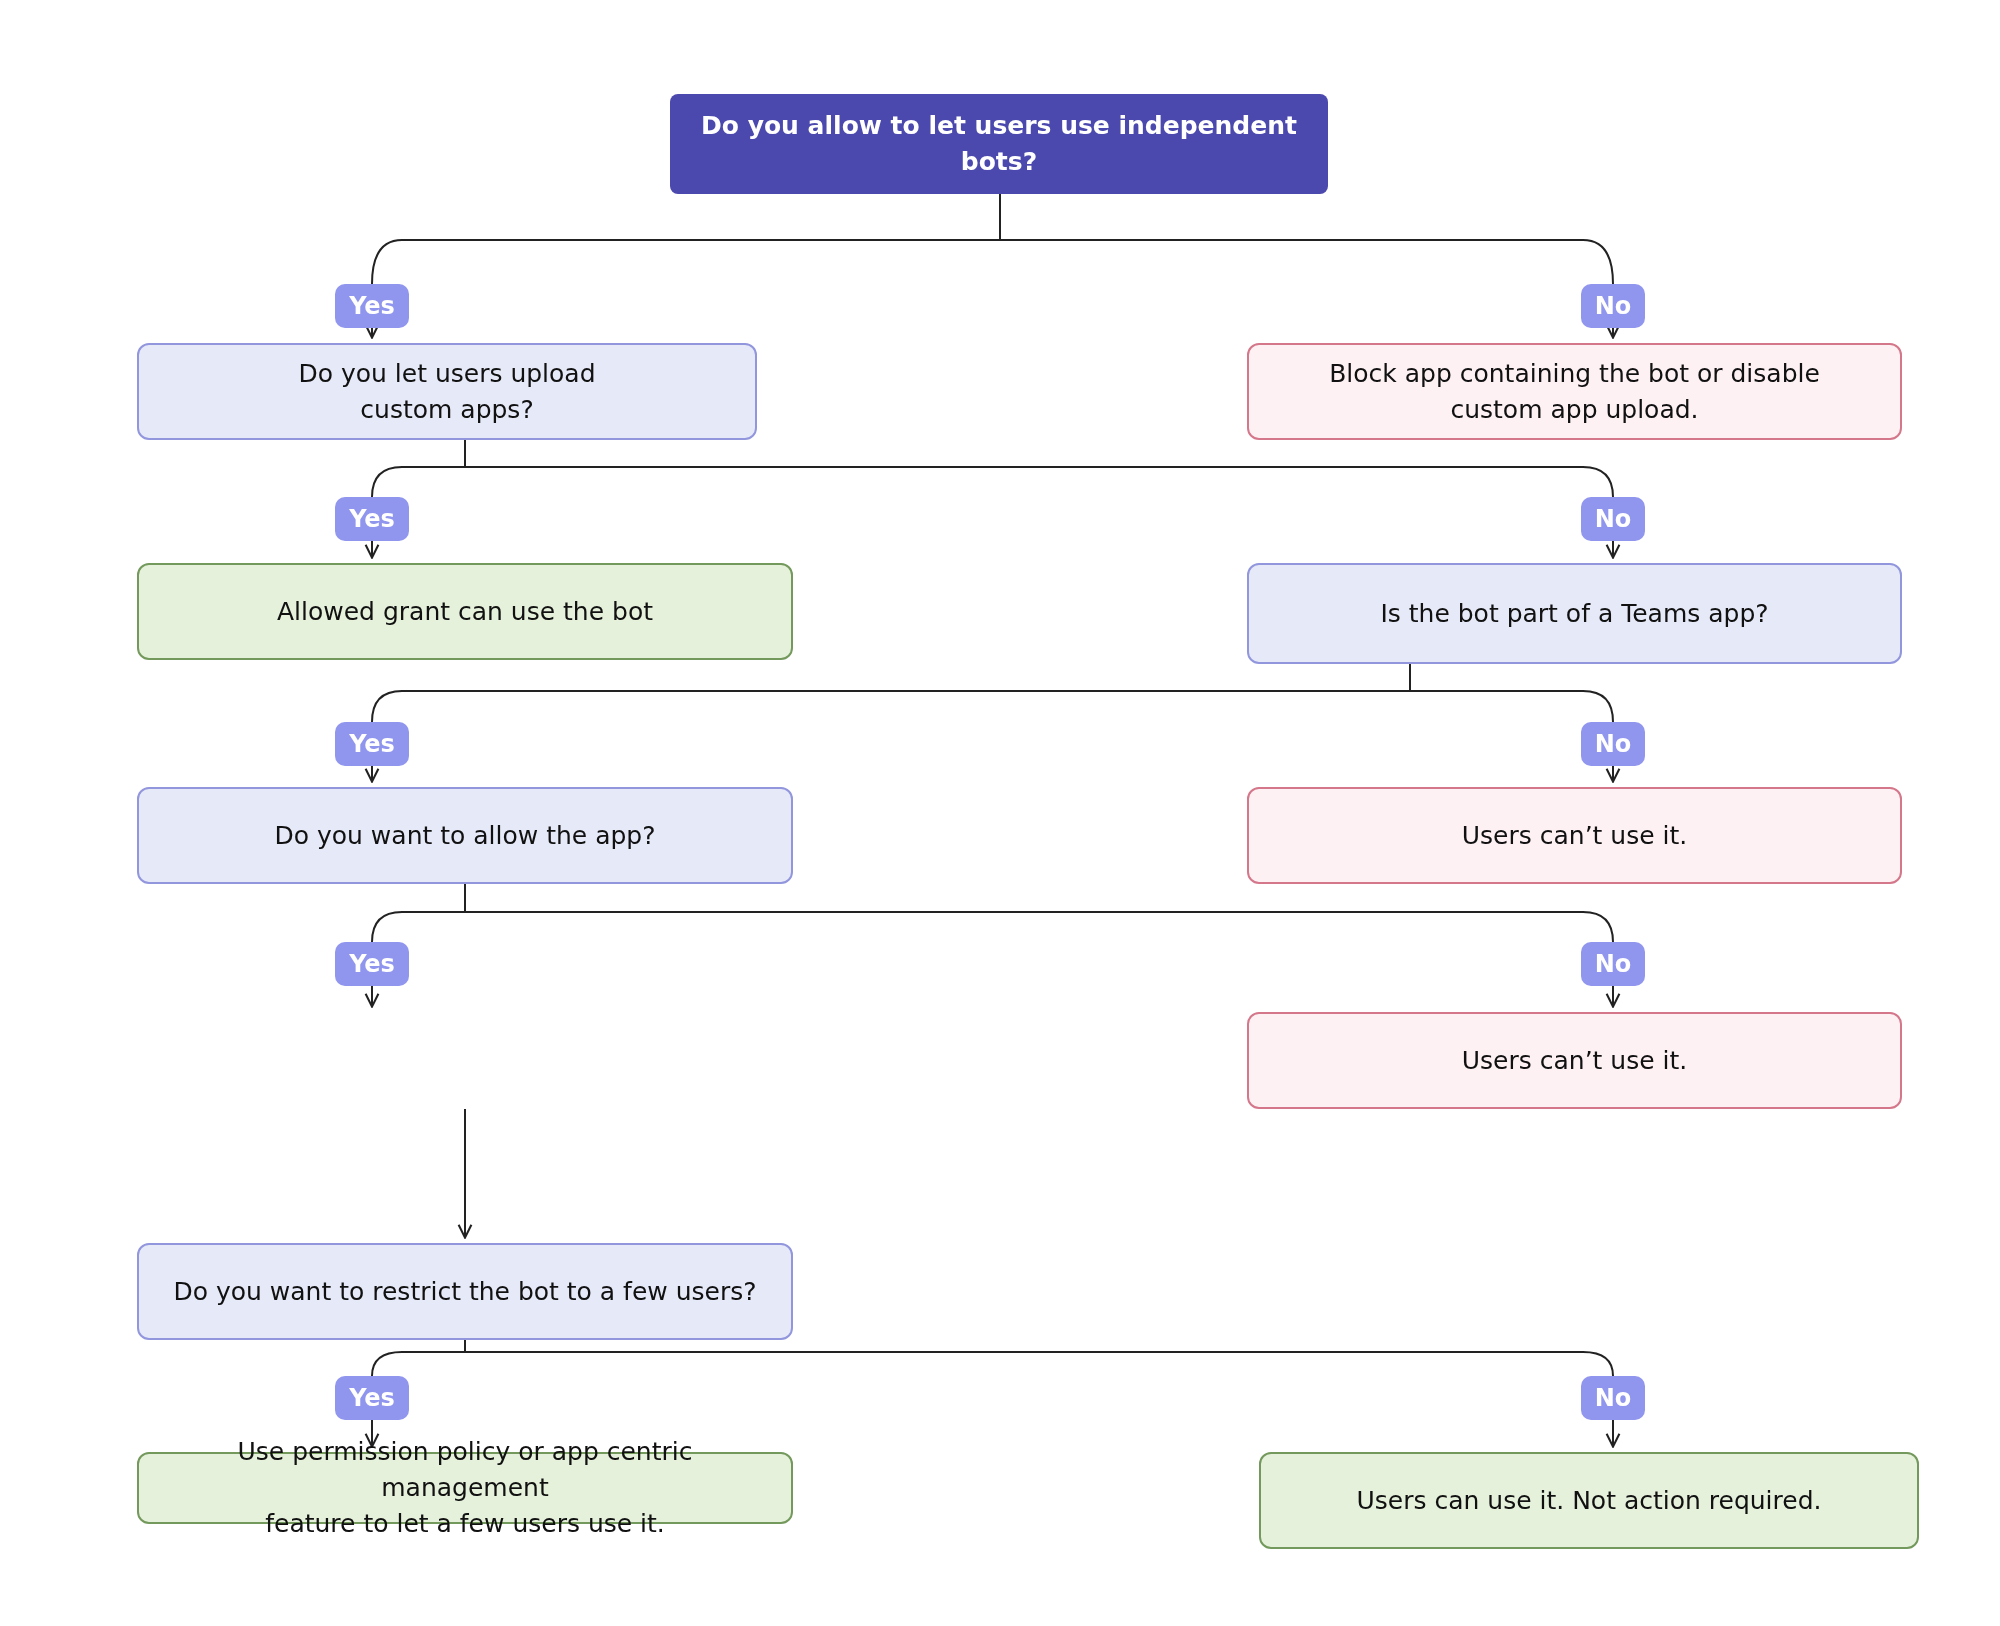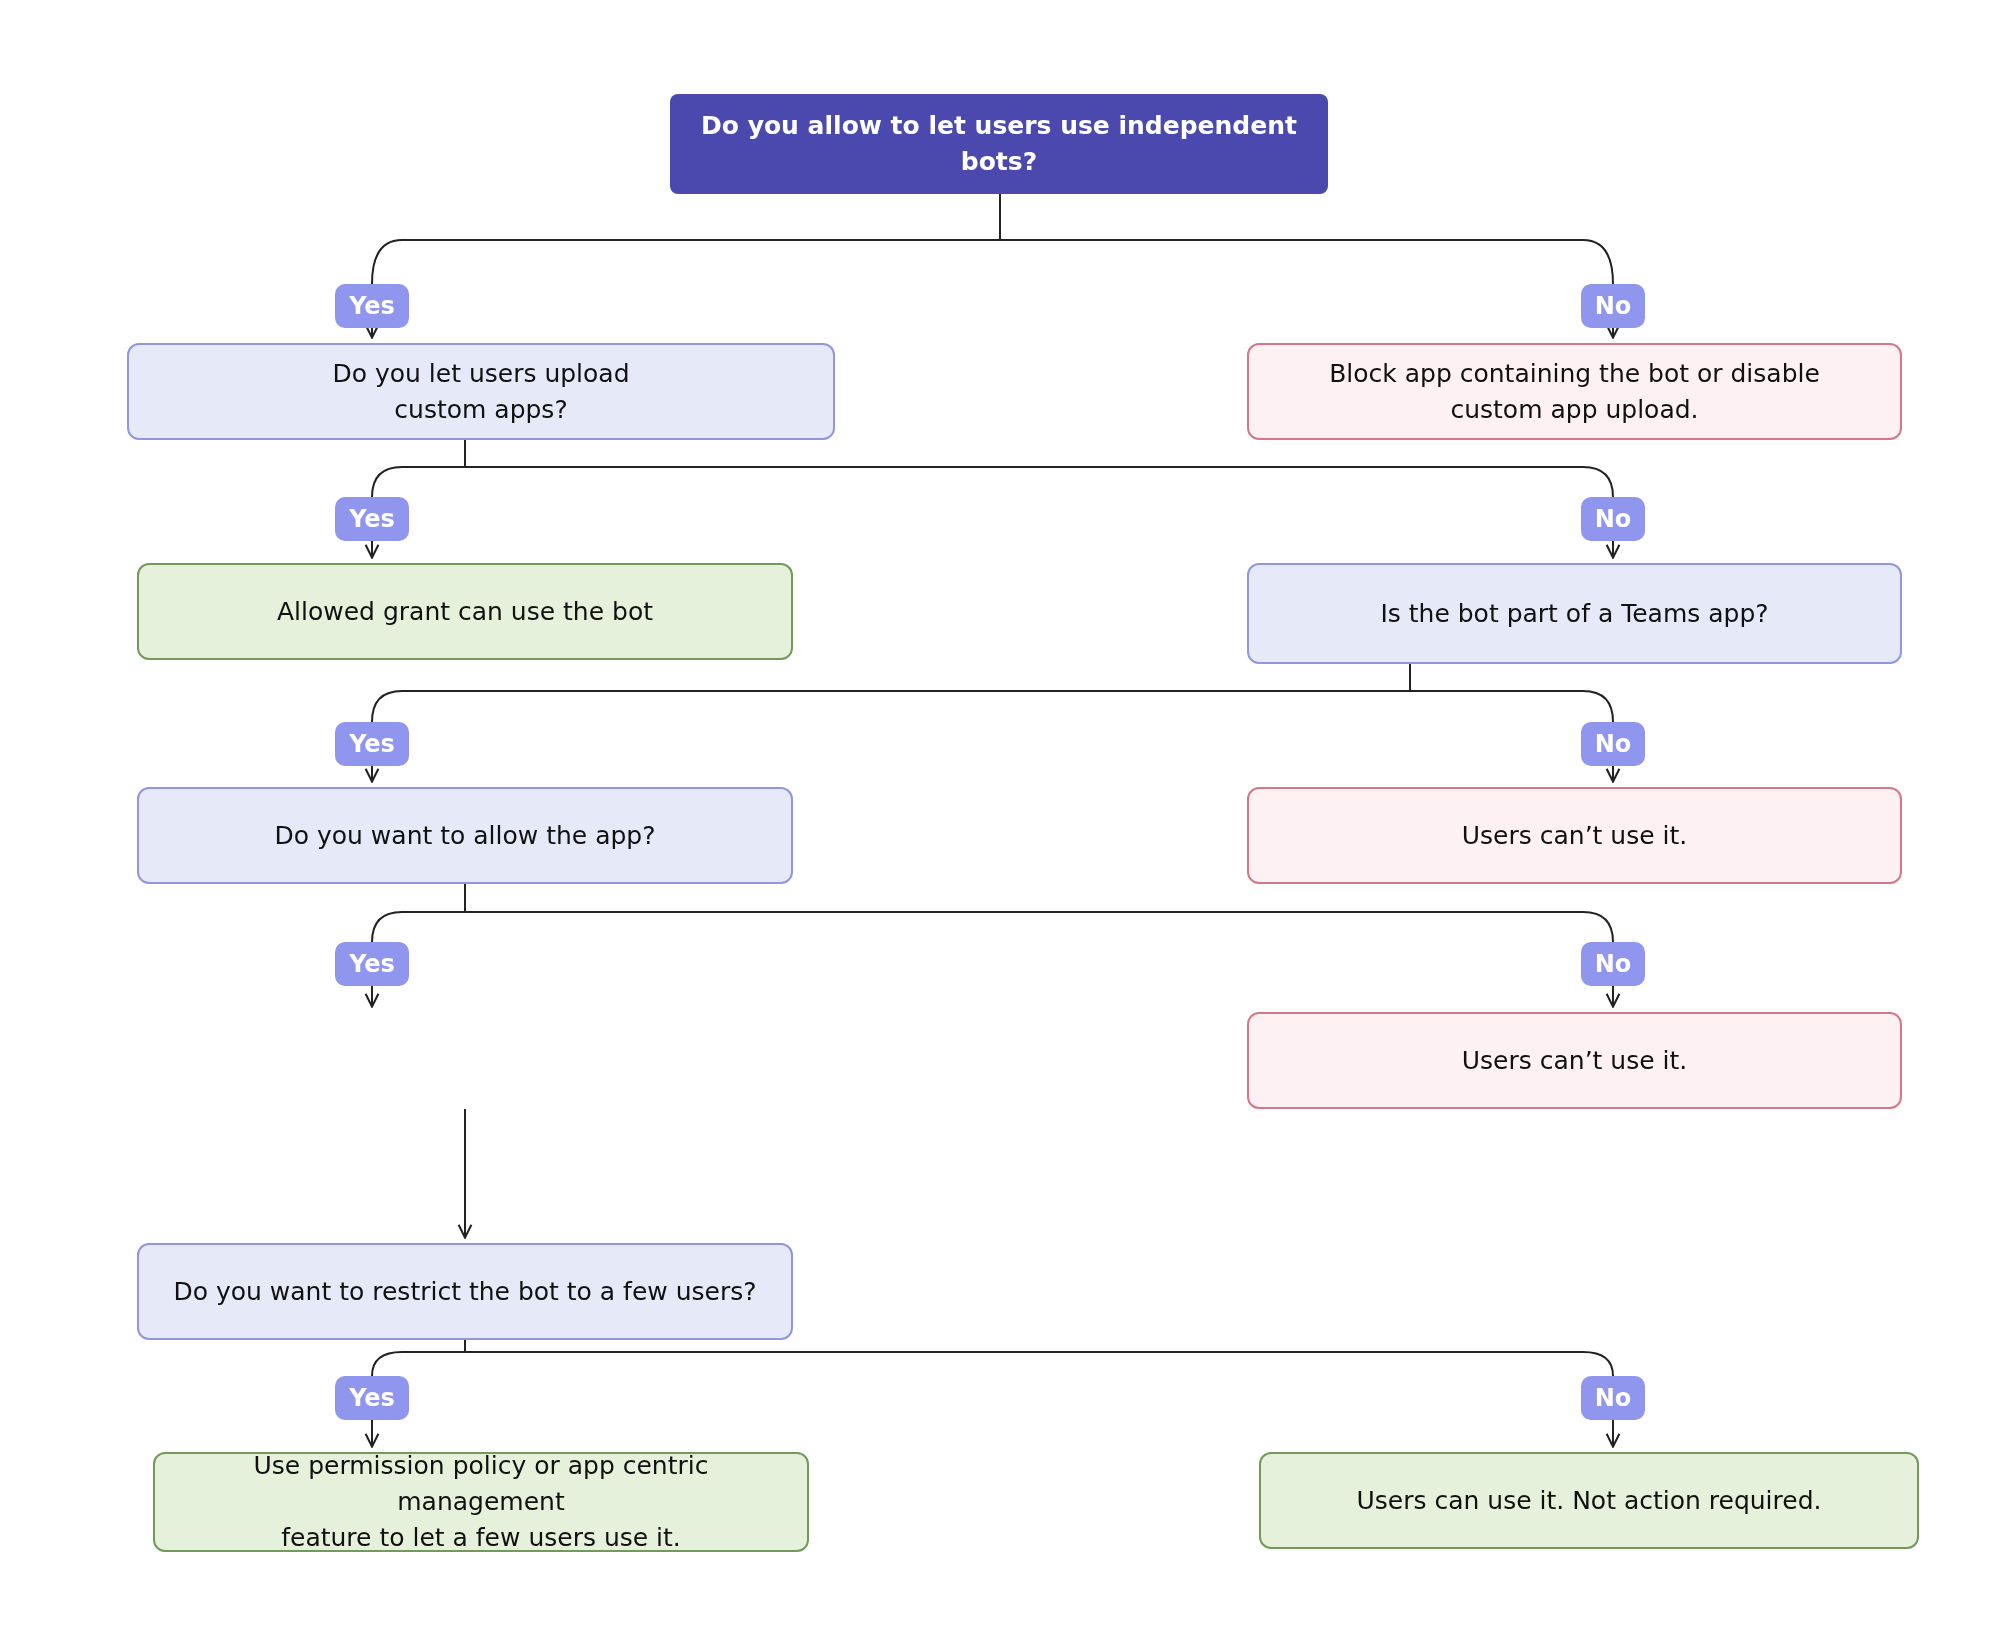--- a/index.html
+++ b/index.html
@@ -85,32 +85,32 @@
   <div class="pill no" style="left:1581px;top:284px;">No</div>
   <div class="pill yes" style="left:335px;top:497px;">Yes</div>
   <div class="pill no" style="left:1581px;top:497px;">No</div>
   <div class="pill yes" style="left:335px;top:722px;">Yes</div>
   <div class="pill no" style="left:1581px;top:722px;">No</div>
   <div class="pill yes" style="left:335px;top:942px;">Yes</div>
   <div class="pill no" style="left:1581px;top:942px;">No</div>
   <div class="pill yes" style="left:335px;top:1376px;">Yes</div>
   <div class="pill no" style="left:1581px;top:1376px;">No</div>
 
-  <div class="node question" style="left:127px;top:343px;width:708px;height:97px;">Do you let users upload
+  <div class="node question" style="left:137px;top:343px;width:620px;height:97px;">Do you let users upload
 custom apps?</div>
   <div class="node negative" style="left:1247px;top:343px;width:655px;height:97px;">Block app containing the bot or disable
 custom app upload.</div>
 
   <div class="node positive" style="left:137px;top:563px;width:656px;height:97px;">Allowed grant can use the bot</div>
   <div class="node question" style="left:1247px;top:563px;width:655px;height:101px;">Is the bot part of a Teams app?</div>
 
   <div class="node question" style="left:137px;top:787px;width:656px;height:97px;">Do you want to allow the app?</div>
   <div class="node negative" style="left:1247px;top:787px;width:655px;height:97px;">Users can’t use it.</div>
 
   <div class="node negative" style="left:1247px;top:1012px;width:655px;height:97px;">Users can’t use it.</div>
 
   <div class="node question" style="left:137px;top:1243px;width:656px;height:97px;">Do you want to restrict the bot to a few users?</div>
 
-  <div class="node positive" style="left:137px;top:1452px;width:656px;height:100px;margin-left:16px;">Use permission policy or app centric management
+  <div class="node positive" style="left:137px;top:1452px;width:656px;height:72px;">Use permission policy or app centric management
 feature to let a few users use it.</div>
   <div class="node positive" style="left:1259px;top:1452px;width:660px;height:97px;">Users can use it. Not action required.</div>
 
 </div>
 
 </body></html>

